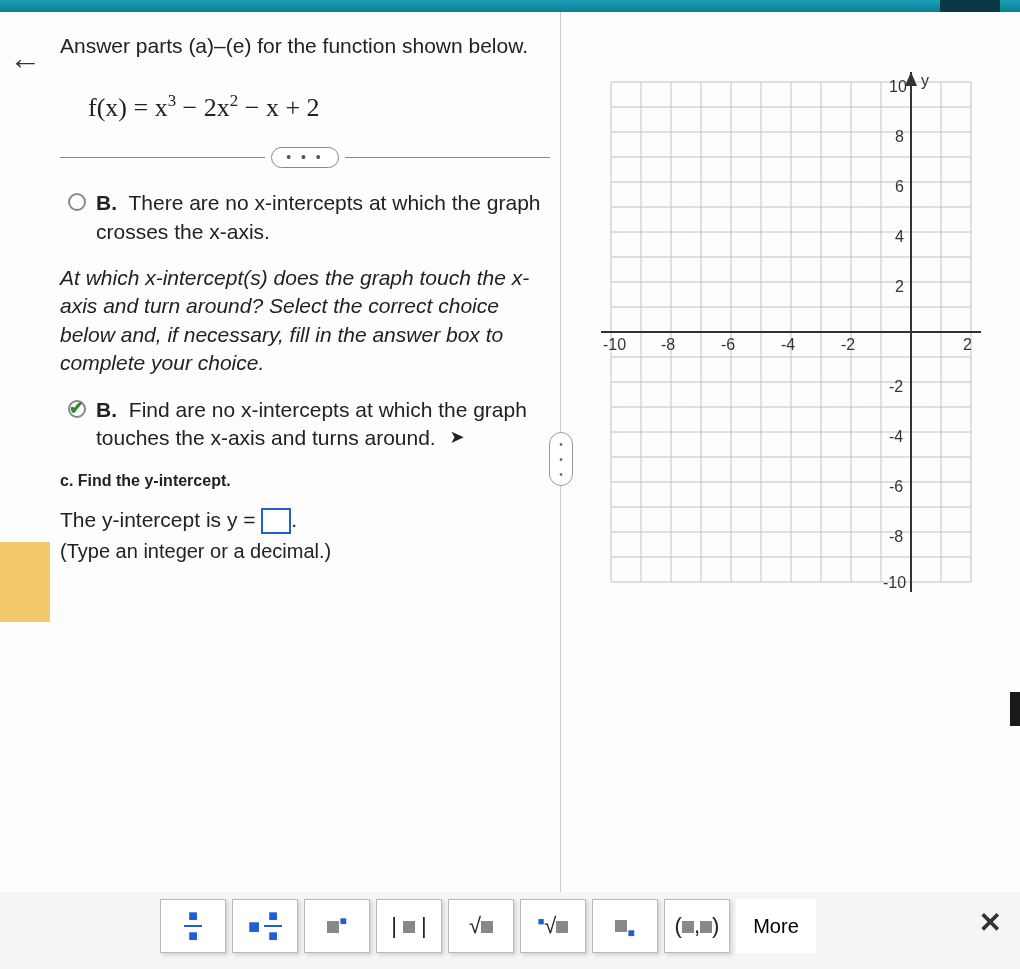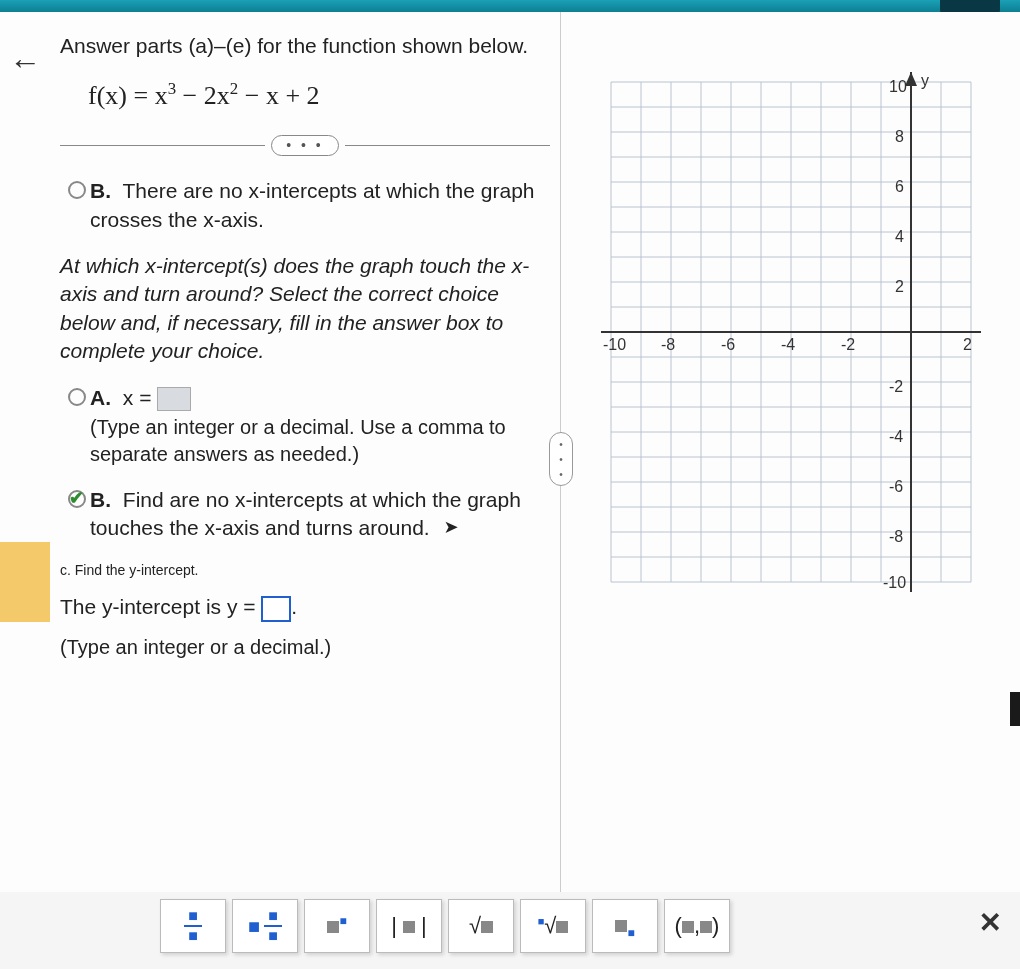--- a/index.html
+++ b/index.html
@@ -46,21 +46,21 @@
     font-size: 21px;
     color: #222;
     line-height: 1.35;
   }
   .content-right {
     flex: 1;
     position: relative;
     border-left: 1px solid #ccc;
     padding: 10px;
   }
-  .prompt-text { margin-bottom: 18px; }
+  .prompt-text { margin-bottom: 30px; }
   .formula {
     font-family: 'Times New Roman', serif;
     font-size: 26px;
     margin: 10px 0 20px 28px;
   }
   .hr-dots {
     position: relative;
     height: 24px;
     margin: 8px 0 20px 0;
     display: flex;
@@ -76,21 +76,21 @@
     border-radius: 14px;
     padding: 0 14px;
     font-size: 14px;
     letter-spacing: 3px;
     color: #555;
     background: #fff;
     margin: 0 6px;
   }
   .option-row {
     display: flex;
-    gap: 4px;
+    gap: 10px;
     margin: 10px 0 18px 8px;
   }
   .radio {
     width: 18px; height: 18px;
     border: 2px solid #888;
     border-radius: 50%;
     margin-top: 4px;
     flex-shrink: 0;
     position: relative;
     cursor: pointer;
@@ -122,22 +122,22 @@
   .hint {
     font-size: 20px;
     margin-top: 2px;
   }
   .cursor-icon {
     display: inline-block;
     font-size: 18px;
     margin-left: 8px;
     transform: translateY(-2px);
   }
-  .part-c { font-weight: normal; font-size: 14px; margin: 18px 0 14px 0; }
-  .y-int-line { margin-bottom: 12px; }
+  .part-c { font-weight: bold; font-size: 16px; margin: 18px 0 14px 0; }
+  .y-int-line { margin-bottom: 4px; }
   .yellow-strip {
     position: absolute;
     left: 0;
     top: 530px;
     width: 50px;
     height: 80px;
     background: #f4c96a;
   }
   
   .graph {
@@ -250,29 +250,20 @@
     <div class="option-row">
       <div class="radio"></div>
       <div class="opt-body">
         <span class="opt-label">B.</span>
         <span>There are no x-intercepts at which the graph crosses the x-axis.</span>
       </div>
     </div>
 
     <div class="sub-prompt">At which x-intercept(s) does the graph touch the x-axis and turn around? Select the correct choice below and, if necessary, fill in the answer box to complete your choice.</div>
 
-    <div class="option-row">
-      <div class="radio"></div>
-      <div class="opt-body">
-        <span class="opt-label">A.</span>
-        <span>x =</span>
-        <span class="inline-input"></span>
-        <div class="hint">(Type an integer or a decimal. Use a comma to separate answers as needed.)</div>
-      </div>
-    </div>
 
     <div class="option-row">
       <div class="radio checked"></div>
       <div class="opt-body">
         <span class="opt-label">B.</span>
         <span>Find are no x-intercepts at which the graph touches the x-axis and turns around.</span>
         <span class="cursor-icon">➤</span>
       </div>
     </div>
 
@@ -390,15 +381,16 @@
   </div>
   <div class="tool-btn">
     <span><sup class="blue" style="font-size:11px;">■</sup>√<span class="grey-box"></span></span>
   </div>
   <div class="tool-btn">
     <span><span class="grey-box"></span><sub class="blue" style="font-size:12px;">■</sub></span>
   </div>
   <div class="tool-btn">
     <span>(<span class="grey-box"></span>,<span class="grey-box"></span>)</span>
   </div>
+  <div class="tool-more">More</div>
 </div>
 
 <div class="close-x">✕</div>
 
 </body></html>

